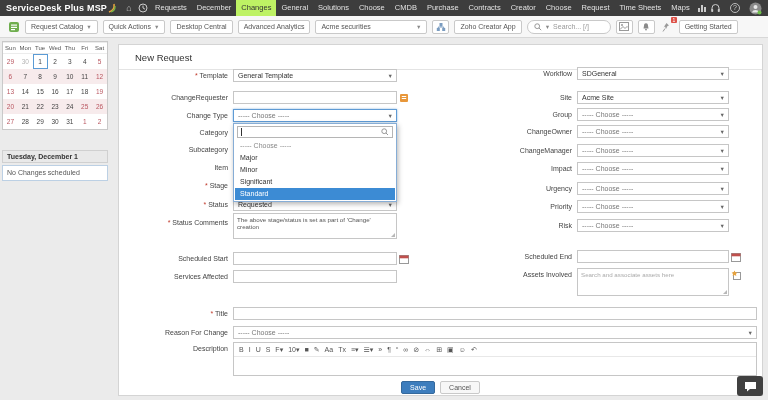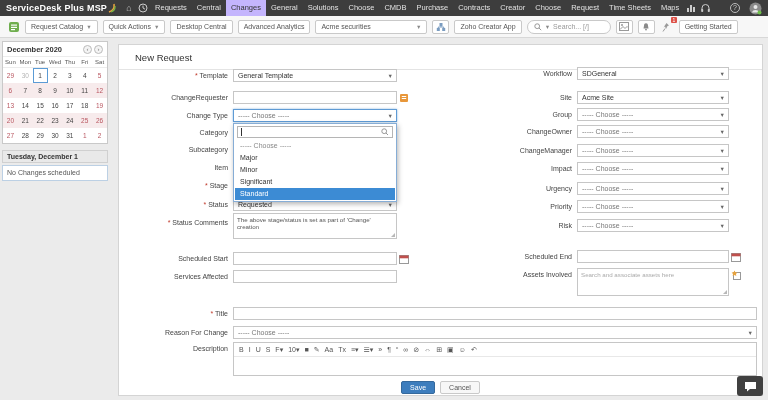--- a/index.html
+++ b/index.html
@@ -9,21 +9,21 @@
 
   
   #topnav { position:absolute; left:0; top:0; right:0; height:16px; background:#3d3d3d;
     display:flex; align-items:center; padding:0 6px; color:#ddd; }
   .logo { color:#fff; font-size:9px; font-weight:bold; white-space:nowrap; letter-spacing:.2px; }
   .swoosh { margin:0 6px 0 1px; }
   .nicon { display:flex; align-items:center; justify-content:center; width:14px; height:16px;
     color:#d6d6d6; font-size:9px; cursor:pointer; }
   .tab { font-size:7.5px; padding:0 5px; height:16px; line-height:16px; color:#e2e2e2;
     white-space:nowrap; cursor:pointer; }
-  .tab.active { background:#c4b5fd; color:#333;text-align:center; }
+  .tab.active { background:#bef264; color:#333;text-align:center; }
   .nav-right { margin-left:auto; display:flex; align-items:center; gap:8px; }
 
   
   #toolbar { position:absolute; left:0; top:16px; right:0; height:22px; background:#f7f7f7;
     border-bottom:1px solid #d8d8d8; display:flex; align-items:center; padding:0 6px; gap:5px; }
   .tbtn { height:14px; background:#fff; border:1px solid #c9c9c9; border-radius:2px;
     font-size:7px; color:#555; padding:0 5px; display:flex; align-items:center; gap:3px;
     white-space:nowrap; cursor:pointer; }
   .caret { font-size:5.5px; color:#888; }
   .tsel { width:112px; justify-content:space-between; }
@@ -133,21 +133,21 @@
     </span>
     <span class="nicon">⌂</span>
     <span class="nicon">
       <svg width="10" height="10">
           <circle cx="5" cy="5" r="4" stroke="#ccc" fill="none"></circle>
           <path d="M5 2.6 V5 L7 6.2" stroke="#ccc" fill="none"></path>
         </svg>
     </span>
     <span id="navtabs" style="display:flex">
         <span class="tab">Requests</span>
-        <span class="tab">Central</span>
+        <span class="tab">December</span>
         <span class="tab active">Changes</span>
         <span class="tab">General</span>
         <span class="tab">Solutions</span>
         <span class="tab">Choose</span>
         <span class="tab">CMDB</span>
         <span class="tab">Purchase</span>
         <span class="tab">Contracts</span>
         <span class="tab">Creator</span>
         <span class="tab">Choose</span>
         <span class="tab">Request</span>
@@ -246,27 +246,20 @@
           <path d="M3 6.5 L1 9.5" stroke="#9a9a9a"></path>
         </svg>
       <span class="badge">1</span>
     </span>
     <span class="tbtn">
       <span>Getting Started</span>
     </span>
   </div>
 
   <div id="calendar">
-    <div class="cal-head">
-      <span class="cal-title">December 2020</span>
-      <span class="cal-nav">
-        <span class="cnav">‹</span>
-        <span class="cnav">›</span>
-      </span>
-    </div>
     <div class="dhrow">
         <span class="dh">Sun</span>
         <span class="dh">Mon</span>
         <span class="dh">Tue</span>
         <span class="dh">Wed</span>
         <span class="dh">Thu</span>
         <span class="dh">Fri</span>
         <span class="dh">Sat</span>
       </div>
     <div id="cal-grid">

